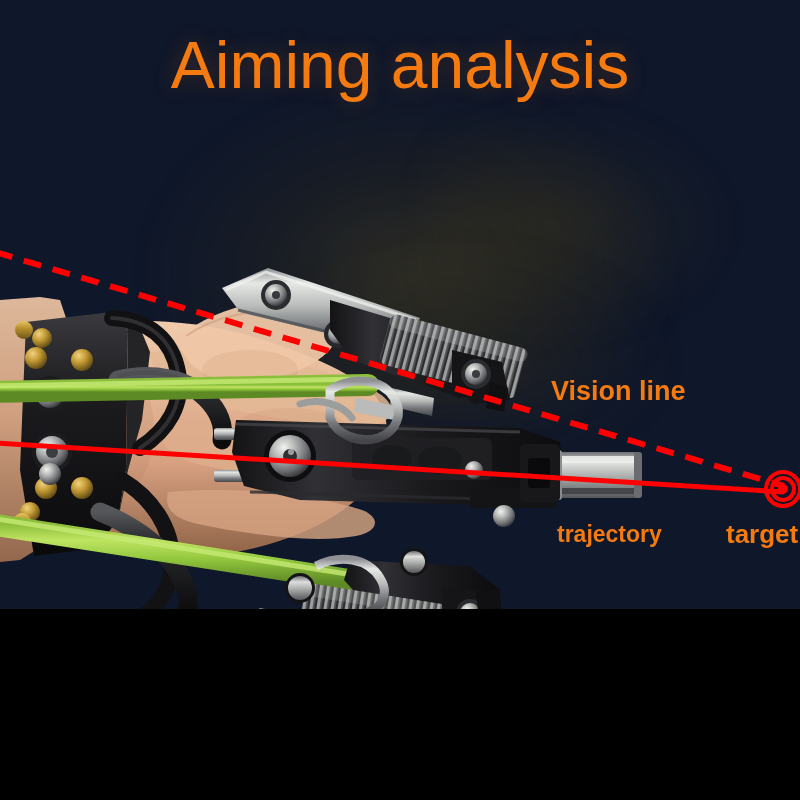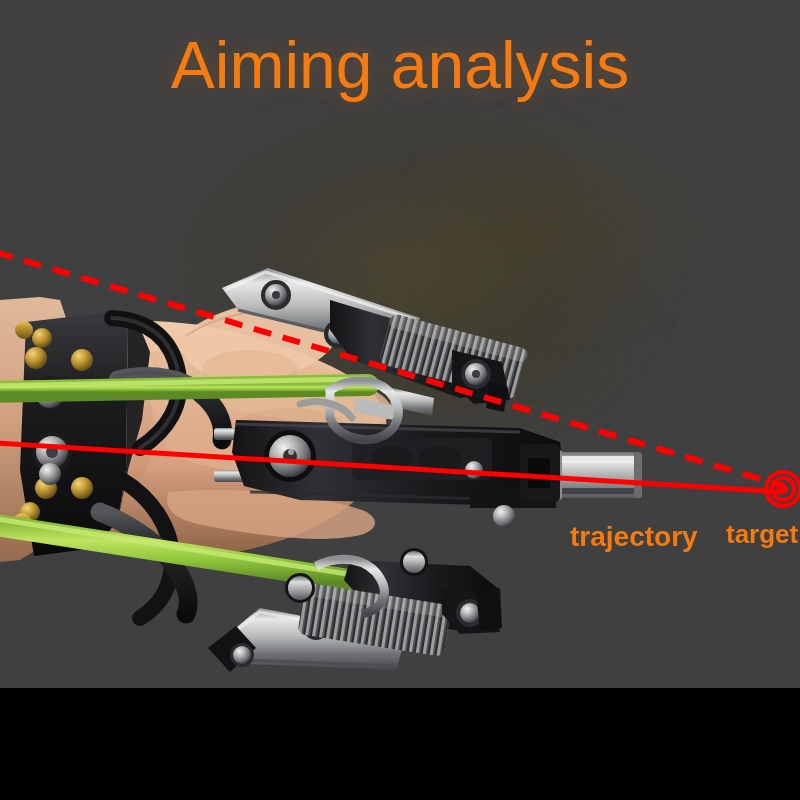--- a/index.html
+++ b/index.html
@@ -1,18 +1,18 @@
 <!DOCTYPE html>
 <html><head>
 <meta charset="utf-8">
 <style>
   html,body{margin:0;padding:0;background:#000;}
   #stage{
-    position:relative;width:800px;height:688px;overflow:hidden;
-    background:#404040;
+    position:relative;width:800px;height:609px;overflow:hidden;
+    background:#0f172a;
     font-family:"Liberation Sans", sans-serif;
   }
   
   .bg-ghost{
     position:absolute;left:150px;top:90px;width:520px;height:330px;
     background:radial-gradient(ellipse at 50% 55%, rgba(92,78,30,0.40) 0%, rgba(60,50,18,0.22) 38%, rgba(0,0,0,0) 72%);
     filter:blur(14px);pointer-events:none;
   }
   .bg-ghost2{
     position:absolute;left:430px;top:110px;width:300px;height:230px;
@@ -31,21 +31,21 @@
     font-weight:400;
     color:#F57B10;
     text-shadow:0 0 22px rgba(245,123,16,0.22);
     white-space:nowrap;
   }
 
   .lbl{
     position:absolute;color:#F57B10;font-weight:700;white-space:nowrap;
   }
   #lbl-vision{left:551px;top:376px;font-size:27px;}
-  #lbl-traj{left:570px;top:521px;font-size:28px;}
+  #lbl-traj{left:557px;top:521px;font-size:23px;}
   #lbl-target{left:726px;top:519px;font-size:26px;}
 
   svg.layer{position:absolute;left:0;top:0;width:800px;height:800px;}
   svg.layer *{vector-effect:none;}
 </style>
 </head>
 <body>
 
 <div id="stage">
 
@@ -307,16 +307,17 @@
     <line x1="-5" y1="443" x2="784" y2="492" stroke="#FF0000" stroke-width="5"></line>
 
     <g>
       <circle cx="783" cy="489" r="17" fill="none" stroke="#FF0000" stroke-width="4"></circle>
       <circle cx="783" cy="489" r="11" fill="none" stroke="#FF0000" stroke-width="4"></circle>
       <circle cx="783" cy="489" r="5" fill="#FF0000"></circle>
     </g>
   </svg>
 
   <div class="title">Aiming analysis</div>
+  <div class="lbl" id="lbl-vision">Vision line</div>
   <div class="lbl" id="lbl-traj">trajectory</div>
   <div class="lbl" id="lbl-target">target</div>
 
 </div>
 
 </body></html>

